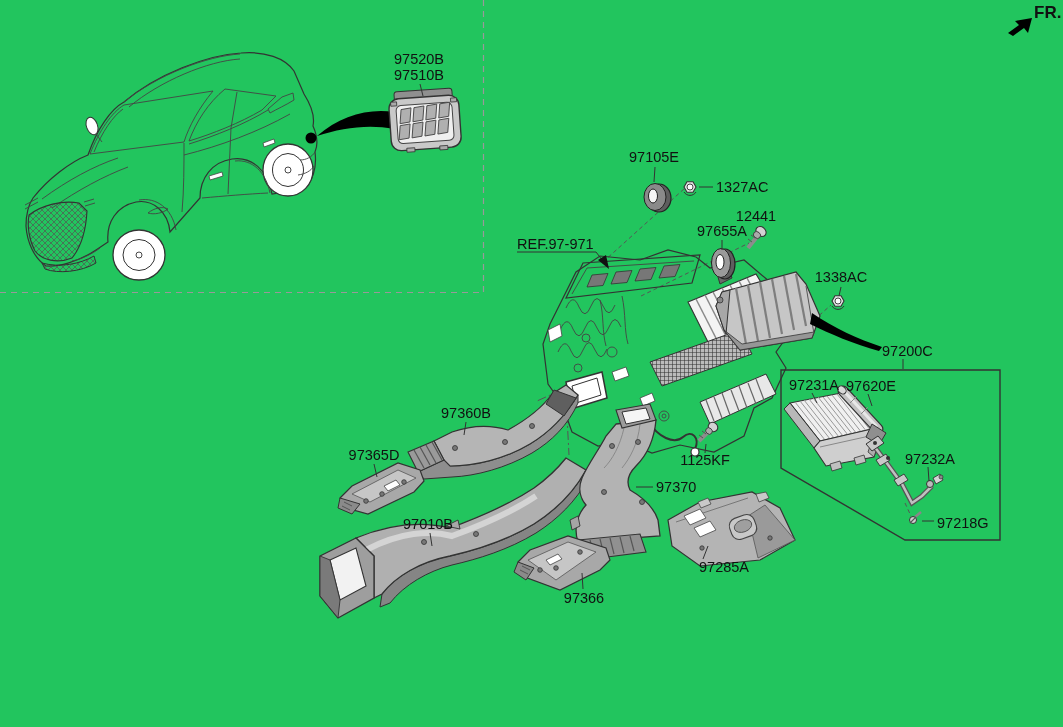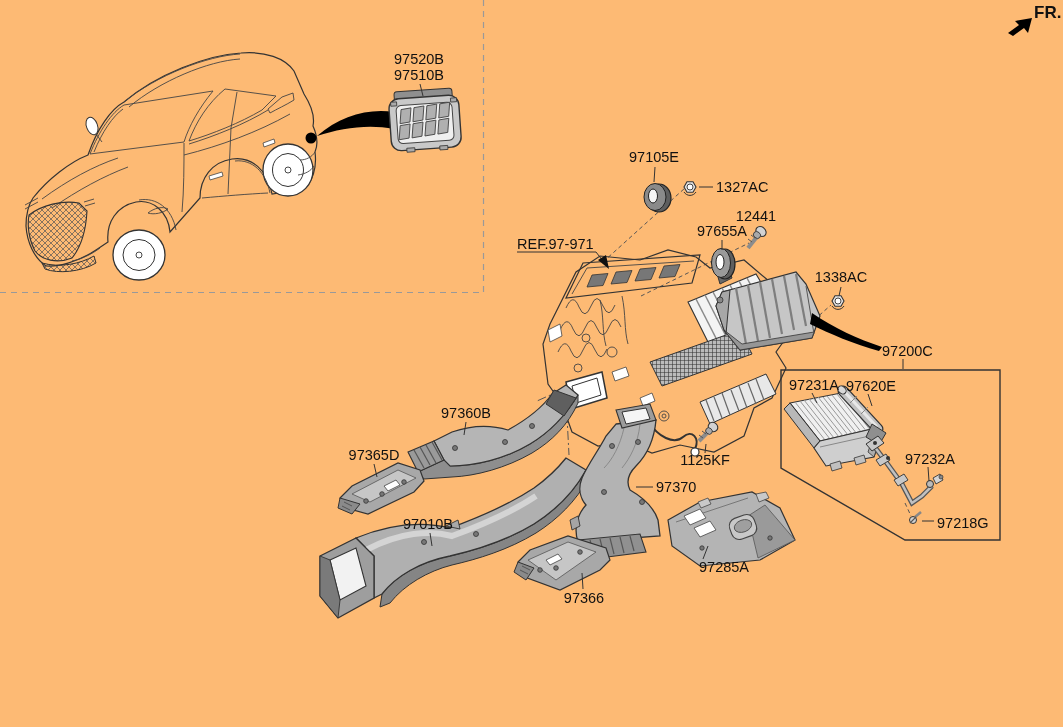--- a/index.html
+++ b/index.html
@@ -1,16 +1,16 @@
 <!DOCTYPE html>
 <html><head>
 <meta charset="utf-8">
 <style>
   html,body{margin:0;padding:0;background:#fff;}
-  #stage{position:relative;width:1063px;height:727px;background:#fdba74;overflow:hidden;
+  #stage{position:relative;width:1063px;height:727px;background:#22c55e;overflow:hidden;
          font-family:"Liberation Sans",sans-serif;}
   svg{position:absolute;top:0;left:0;}
   text{font-family:"Liberation Sans","DejaVu Sans",sans-serif;fill:#111;font-size:14.5px;}
   text.fr{font-size:17px;font-weight:bold;}
   .lead{stroke:#333;stroke-width:1;fill:none;}
   .dash{stroke:#555;stroke-width:1;fill:none;stroke-dasharray:4 3;}
   .dashdot{stroke:#555;stroke-width:1;fill:none;stroke-dasharray:9 3 2 3;}
   .ln{stroke:#333;stroke-width:1.2;fill:none;}
   .thin{stroke:#444;stroke-width:0.9;fill:none;}
 </style>

